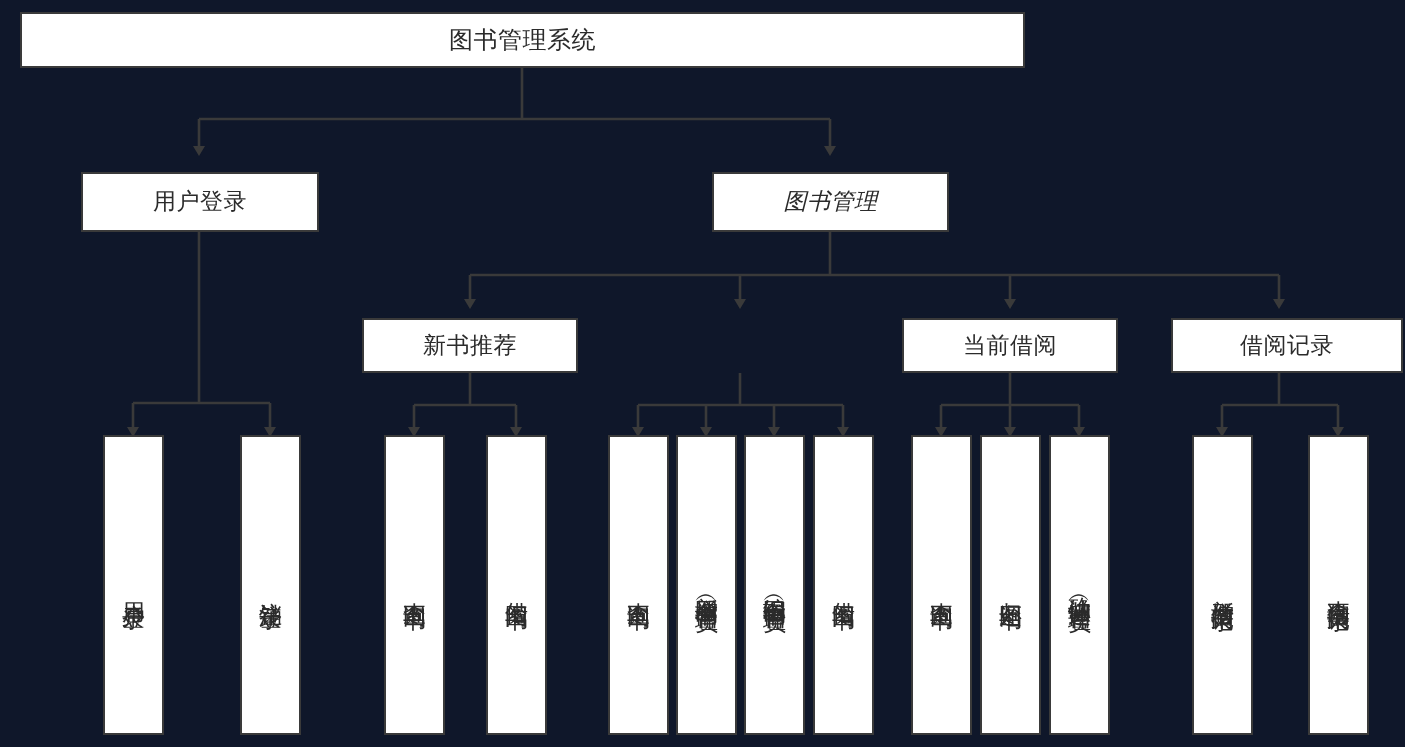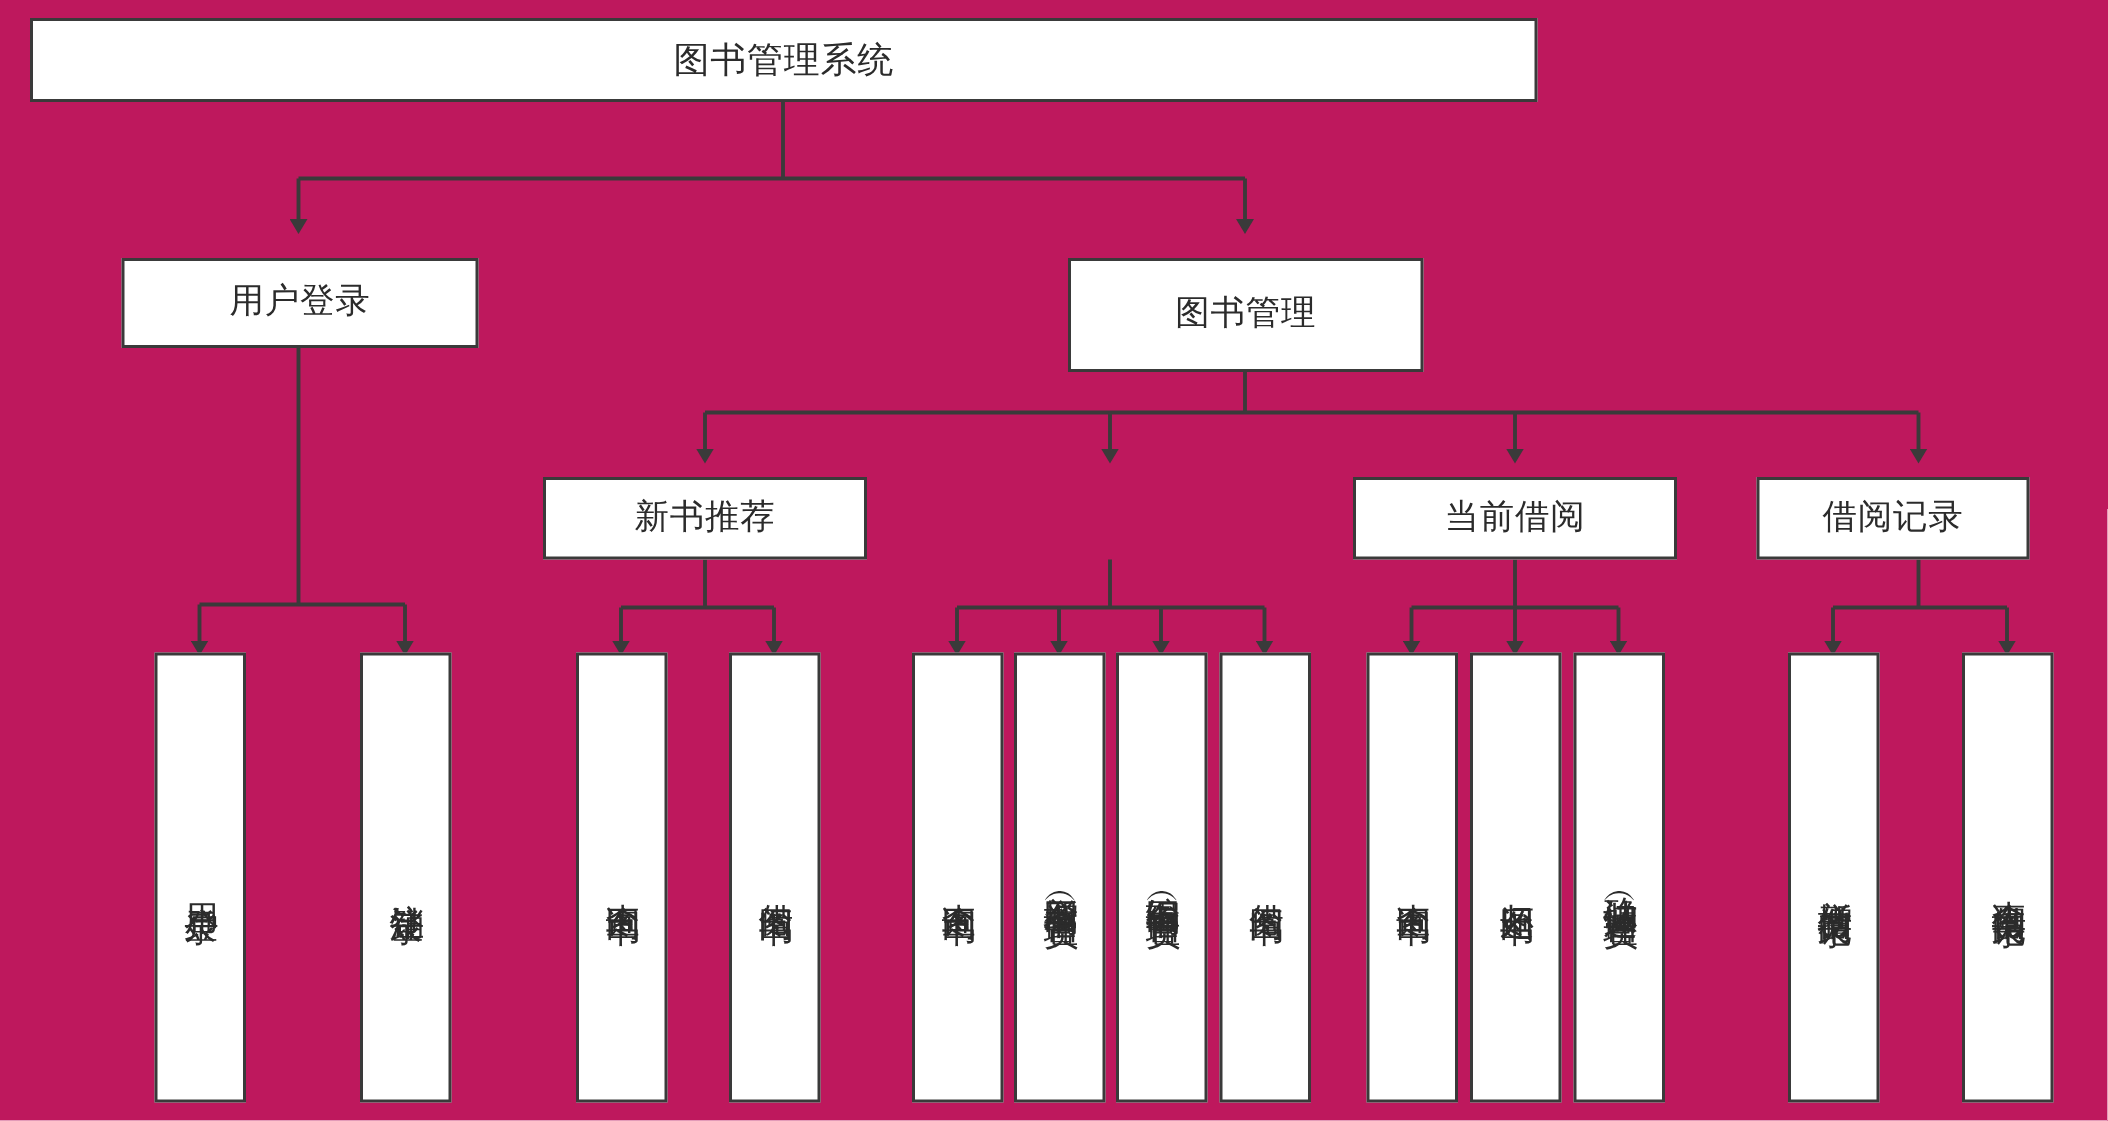--- a/index.html
+++ b/index.html
@@ -8,21 +8,21 @@
     padding: 0;
     background: #ffffff;
   }
   body {
     font-family: "DejaVu Sans", "Liberation Sans", sans-serif;
   }
   #canvas {
     position: relative;
     width: 1405px;
     height: 747px;
-    background: #be185d;
+    background: #0f172a;
     overflow: hidden;
   }
   #edges {
     position: absolute;
     left: 0;
     top: 0;
     width: 1405px;
     height: 747px;
     pointer-events: none;
   }
@@ -130,34 +130,34 @@
   </svg>
 
   <div class="node horiz root" style="left:20px; top:12px; width:1005px; height:56px;">
     <span class="label">图书管理系统</span>
   </div>
 
   <div class="node horiz" style="left:81px; top:172px; width:238px; height:60px;">
     <span class="label">用户登录</span>
   </div>
 
-  <div class="node horiz" style="left:712px; top:172px; width:237px; height:76px;">
+  <div class="node horiz" style="left:712px; top:172px; width:237px; height:60px;font-style:italic;">
     <span class="label">图书管理</span>
   </div>
 
   <div class="node horiz" style="left:362px; top:318px; width:216px; height:55px;">
     <span class="label">新书推荐</span>
   </div>
 
 
   <div class="node horiz" style="left:902px; top:318px; width:216px; height:55px;">
     <span class="label">当前借阅</span>
   </div>
 
-  <div class="node horiz" style="left:1171px; top:318px; width:182px; height:55px;align-items:center;">
+  <div class="node horiz" style="left:1171px; top:318px; width:232px; height:55px;align-items:center;">
     <span class="label">借阅记录</span>
   </div>
 
   <div class="node vert" style="left:103px; top:435px; width:61px; height:300px;">
     <span class="label">用户登录</span>
   </div>
 
   <div class="node vert" style="left:240px; top:435px; width:61px; height:300px;">
     <span class="label">注销登录</span>
   </div>

